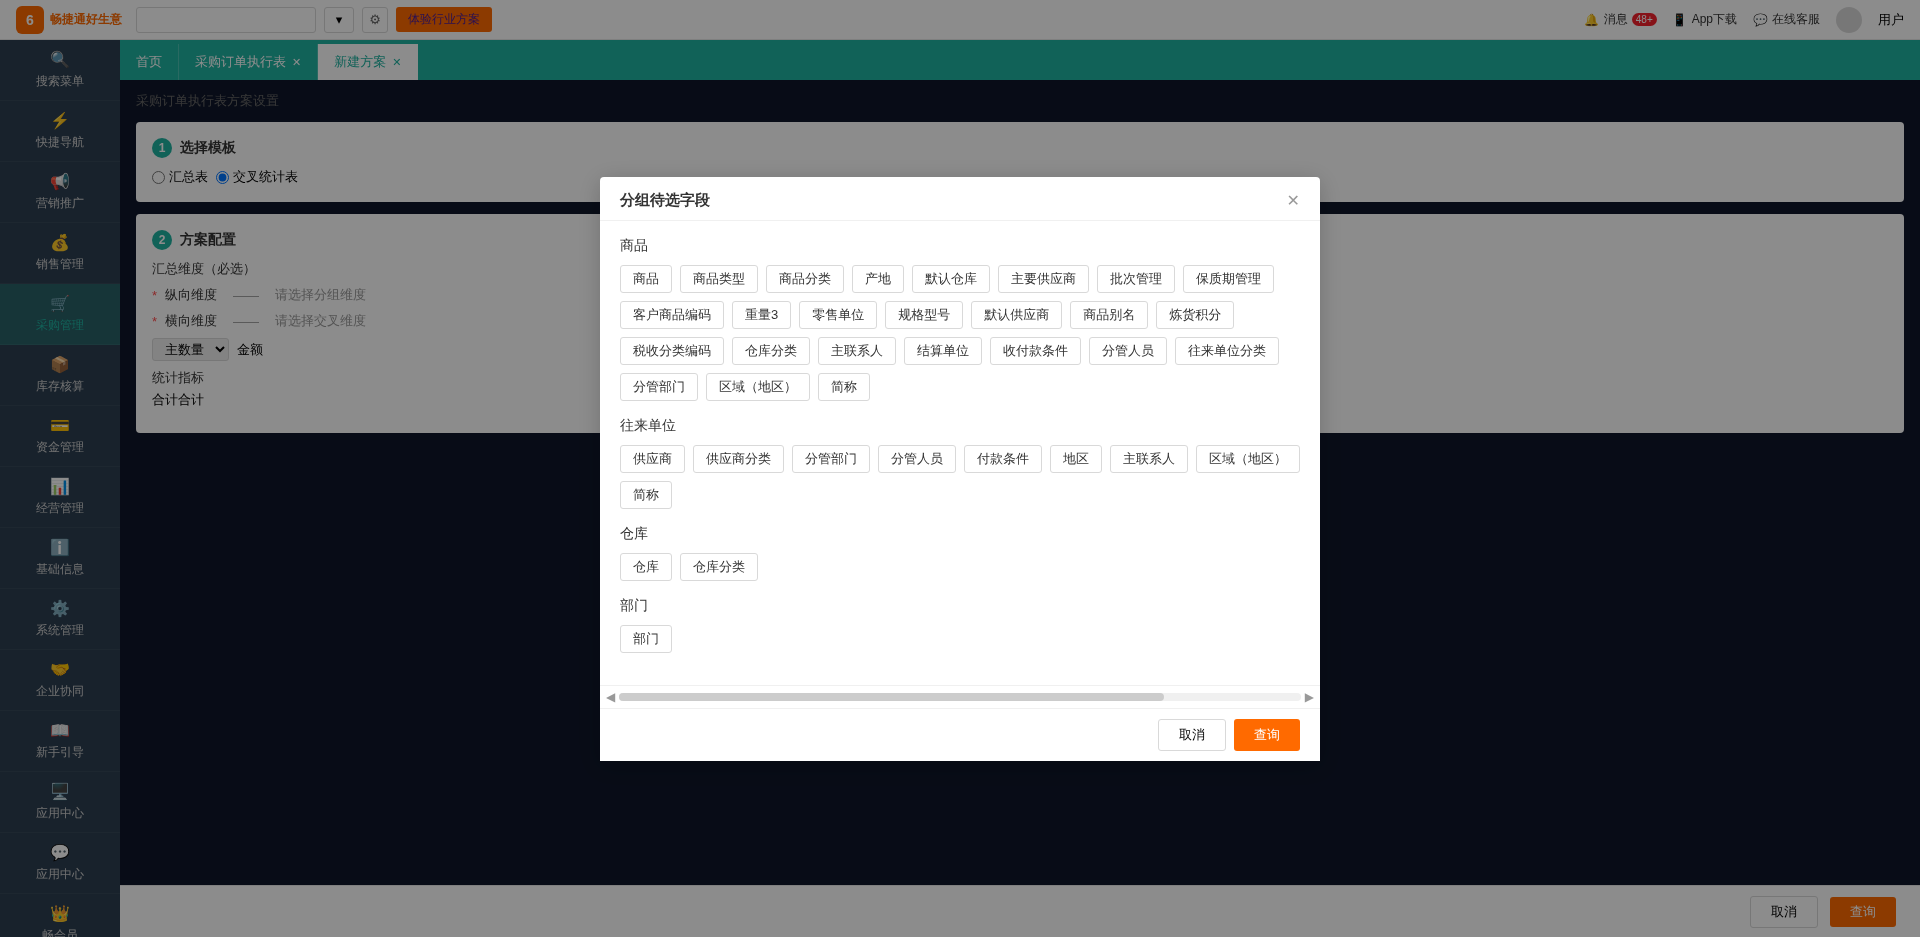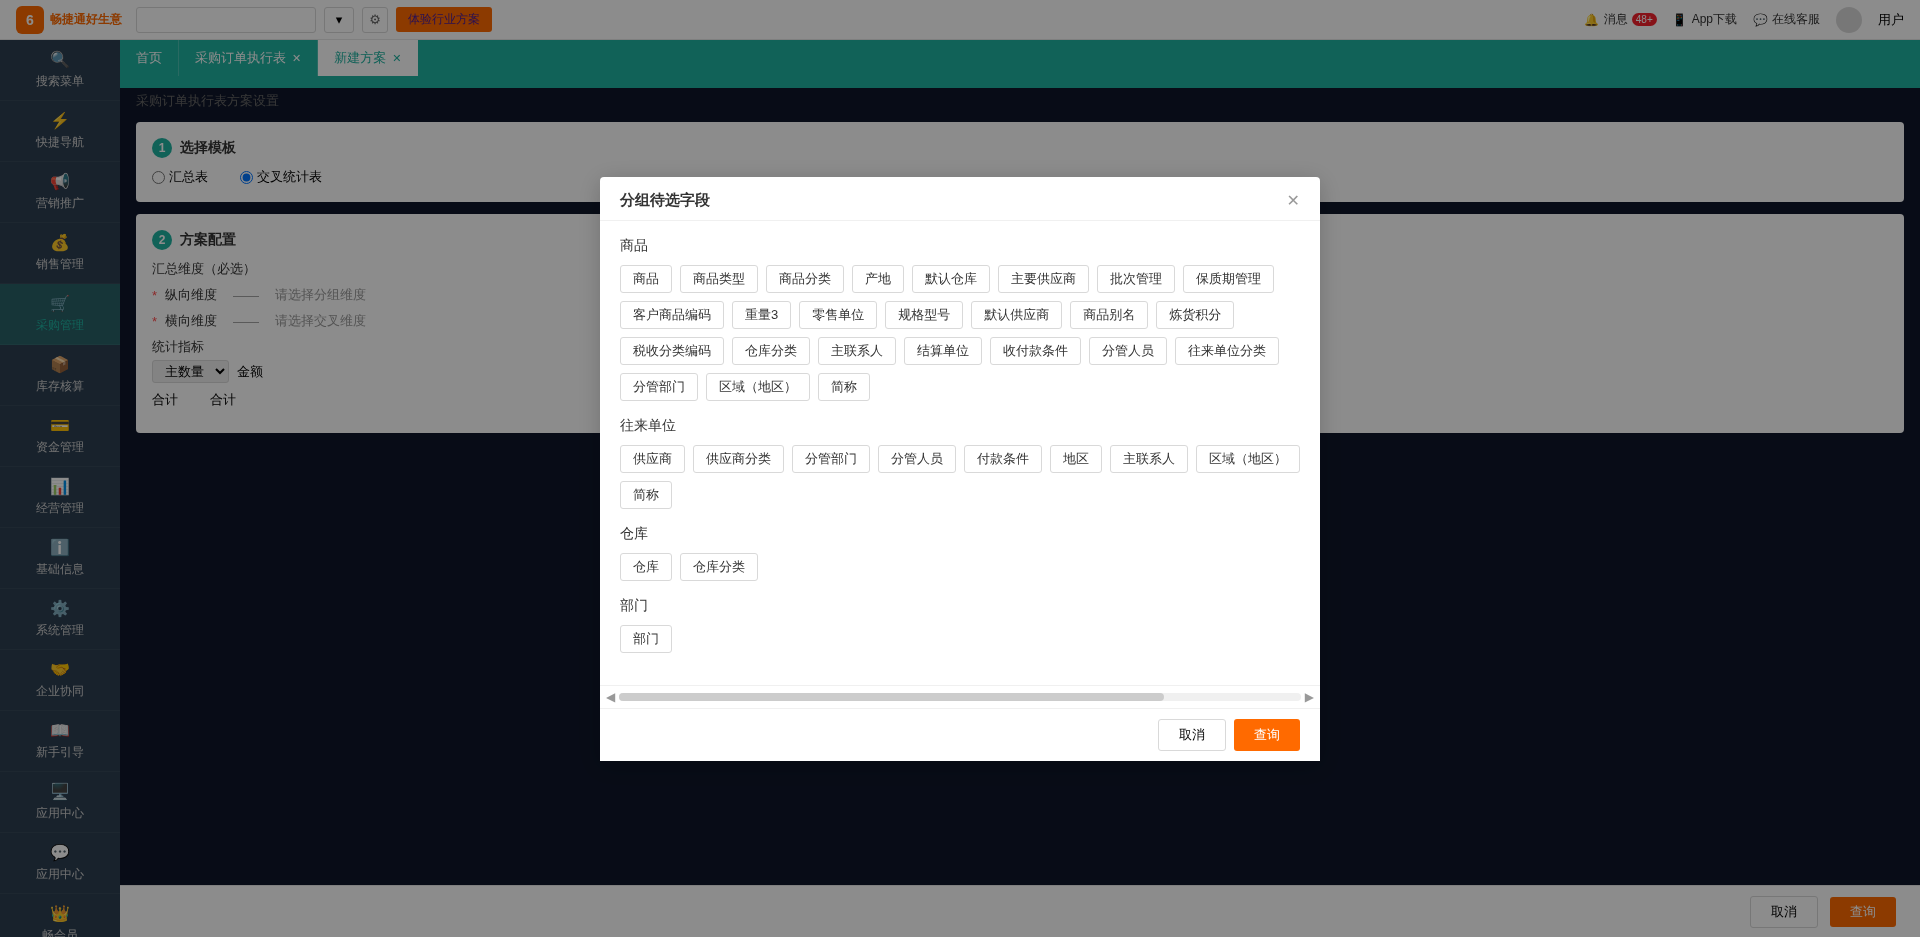--- a/index.html
+++ b/index.html
@@ -69,24 +69,24 @@
       border-radius: 8px; font-size: 10px;
       padding: 1px 4px; min-width: 16px; text-align: center;
     }
     .avatar {
       width: 26px; height: 26px;
       background: #d9d9d9; border-radius: 50%;
     }
 
     
     .tabsbar {
-      height: 48px;
+      height: 40px;
       background: #20b2a0;
       display: flex;
-      align-items: flex-start;
+      align-items: flex-end;
       padding: 0 0 0 0;
       position: fixed; top: 40px; left: 120px; right: 0; z-index: 99;
     }
     .tab-item {
       height: 36px;
       display: flex; align-items: center;
       padding: 0 16px;
       color: #fff;
       font-size: 13px;
       cursor: pointer;
@@ -237,21 +237,21 @@
       display: inline-flex; align-items: center; gap: 8px;
       font-size: 14px; font-weight: bold; color: #333; margin-bottom: 10px;
     }
     .step-num {
       width: 20px; height: 20px;
       background: #20b2a0; color: #fff;
       border-radius: 50%; display: inline-flex; align-items: center; justify-content: center;
       font-size: 12px; font-weight: bold;
     }
     .template-options {
-      display: flex; gap: 32px; align-items: center;
+      display: flex; gap: 8px; align-items: center;
     }
     .radio-item { display: flex; align-items: center; gap: 4px; font-size: 13px; }
 
     
     .footer-bar {
       position: fixed; bottom: 0; left: 120px; right: 0;
       height: 52px;
       background: #fff;
       border-top: 1px solid #e8e8e8;
       display: flex; align-items: center; justify-content: flex-end;
@@ -405,28 +405,28 @@
       <span style="font-size:13px;color:#333;">纵向维度</span>
       <span style="color:#999;margin:0 8px;">——</span>
       <span style="color:#999;font-size:13px;">请选择分组维度</span>
     </div>
     <div style="margin-bottom:8px;display:flex;align-items:center;gap:8px;">
       <span style="color:#ff4d4f;font-size:13px;">*</span>
       <span style="font-size:13px;color:#333;">横向维度</span>
       <span style="color:#999;margin:0 8px;">——</span>
       <span style="color:#999;font-size:13px;">请选择交叉维度</span>
     </div>
-    <div style="font-size:13px;color:#333;margin:8px 0 4px;">统计指标</div>
     <div style="display:flex;gap:8px;align-items:center;margin-bottom:8px;">
       <select style="padding:2px 8px;border:1px solid #d9d9d9;border-radius:3px;font-size:13px;">
         <option>主数量</option>
       </select>
       <span style="font-size:13px;">金额</span>
     </div>
-    <div style="display:flex;gap:32px;margin-bottom:8px;">
+    <div style="font-size:13px;color:#333;margin:8px 0 4px;">统计指标</div>
+    <div style="display:flex;margin-bottom:8px;">
       <span style="font-size:13px;">合计</span>
       <span style="font-size:13px;">合计</span>
     </div>
   </div>
 </div>
 
 <div class="modal-overlay">
   <div class="modal">
     <div class="modal-header">
       <span class="modal-title">分组待选字段</span>

